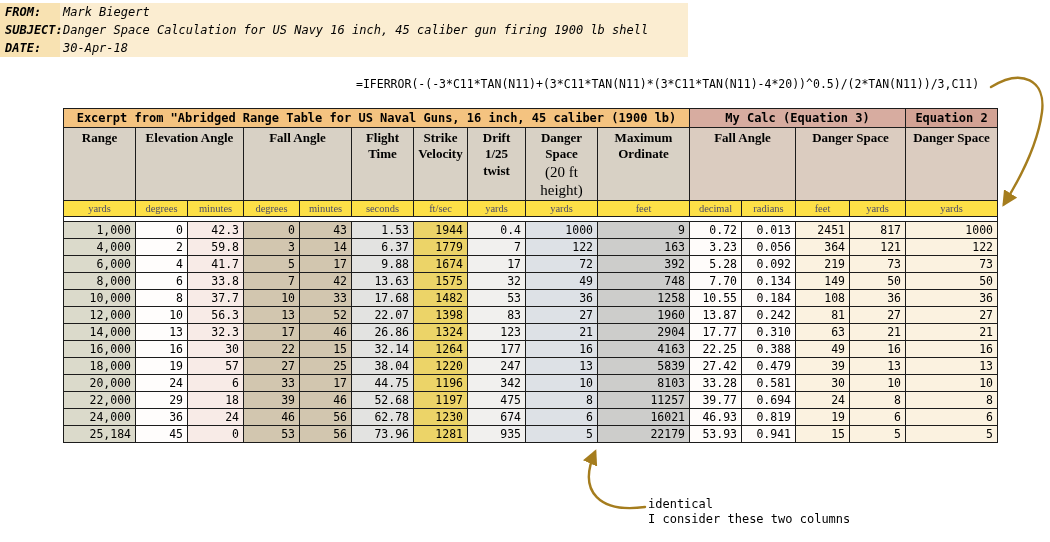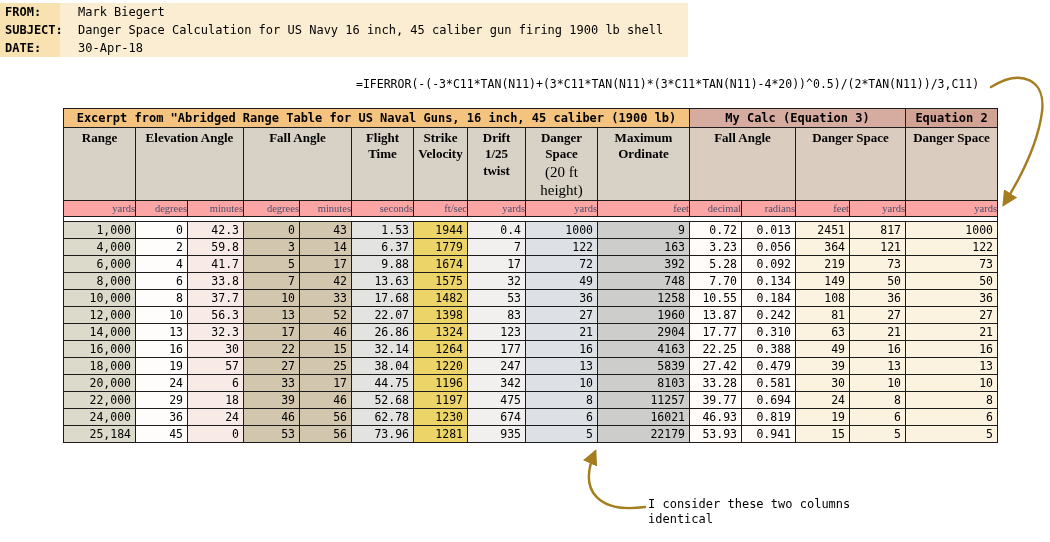--- a/index.html
+++ b/index.html
@@ -4,24 +4,24 @@
 <style>
   html,body { margin:0; padding:0; }
   body {
     width:1050px; height:542px; position:relative; overflow:hidden;
     background:#ffffff;
     font-family:"DejaVu Sans Mono", monospace;
     color:#000;
   }
 
   
-  .memo { position:absolute; left:0; top:3px; width:688px; background:#FBEDD1; }
+  .memo { position:absolute; left:0; top:3px; width:688px; background:#FBEDD1;font-style:italic; }
   .memo-row { display:flex; height:18px; line-height:18px; font-size:12px; }
   .memo-label { width:60px; flex:0 0 60px; font-weight:bold; background:#F8E2B2; padding-left:5px; box-sizing:border-box; }
-  .memo-value { padding-left:3px; white-space:nowrap;margin-left:15px; }
+  .memo-value { padding-left:3px; white-space:nowrap; }
 
   
   .formula { position:absolute; left:356px; top:77px; font-size:11.5px; white-space:nowrap; }
 
   
   table.sheet { position:absolute; left:63px; top:108px; border-collapse:collapse; table-layout:fixed; }
   table.sheet td, table.sheet th { border:1px solid #1c1c1c; padding:0; box-sizing:border-box; overflow:hidden; }
 
   tr.titles th { height:19px; font-family:"DejaVu Sans Mono", monospace; font-size:12px; font-weight:bold; text-align:center; white-space:nowrap; }
   .t-excerpt { background:#F4C380; }
@@ -31,23 +31,23 @@
   tr.colheads th {
     height:60px; vertical-align:top; padding-top:2px;
     background:#D8D1C5;
     font-family:"Liberation Serif", serif; font-size:13px; font-weight:bold;
     text-align:center; line-height:1.25;
   }
   tr.colheads th.right-side { background:#DBCCC0; }
   .hdr-small { font-size:15px; font-weight:normal; }
 
   tr.units td {
-    height:16px; background:#fca5a5;
+    height:16px; background:#fde047;
     font-family:"Liberation Serif", serif; font-size:10.5px; color:#4c4c68;
-    text-align:right; line-height:15px;
+    text-align:center; line-height:15px;
   }
 
   tr.spacer td { height:5px; background:#ffffff; }
 
   tr.datarow td {
     height:17px; font-size:11.5px; text-align:right; padding-right:4px; line-height:16px; white-space:nowrap;
   }
   
   .c0  { background:#DBDACB; }
   .c1  { background:#FFFDFC; }
@@ -381,22 +381,22 @@
     <td class="c10">53.93</td>
     <td class="c11">0.941</td>
     <td class="c12">15</td>
     <td class="c13">5</td>
     <td class="c14">5</td>
   </tr>
     </tbody>
 </table>
 
 <div class="annotation">
+  <div>identical</div>
   <div>I consider these two columns</div>
-  <div>identical</div>
 </div>
 
 <svg class="arrows" width="1050" height="542" viewBox="0 0 1050 542">
   <defs>
     <marker id="ah" viewBox="0 0 10 10" refX="8" refY="5" markerWidth="6.5" markerHeight="6.5" orient="auto-start-reverse">
       <path d="M0,0 L10,5 L0,10 z" fill="#A57D1E"></path>
     </marker>
   </defs>
   <path d="M 991 87 C 1022 68, 1046 80, 1042 112 C 1038 142, 1021 177, 1004 204" fill="none" stroke="#A57D1E" stroke-width="2.4" stroke-linecap="round" marker-end="url(#ah)"></path>
   <path d="M 645 507 C 601 513, 577 493, 595 452" fill="none" stroke="#A57D1E" stroke-width="2.4" stroke-linecap="round" marker-end="url(#ah)"></path>

